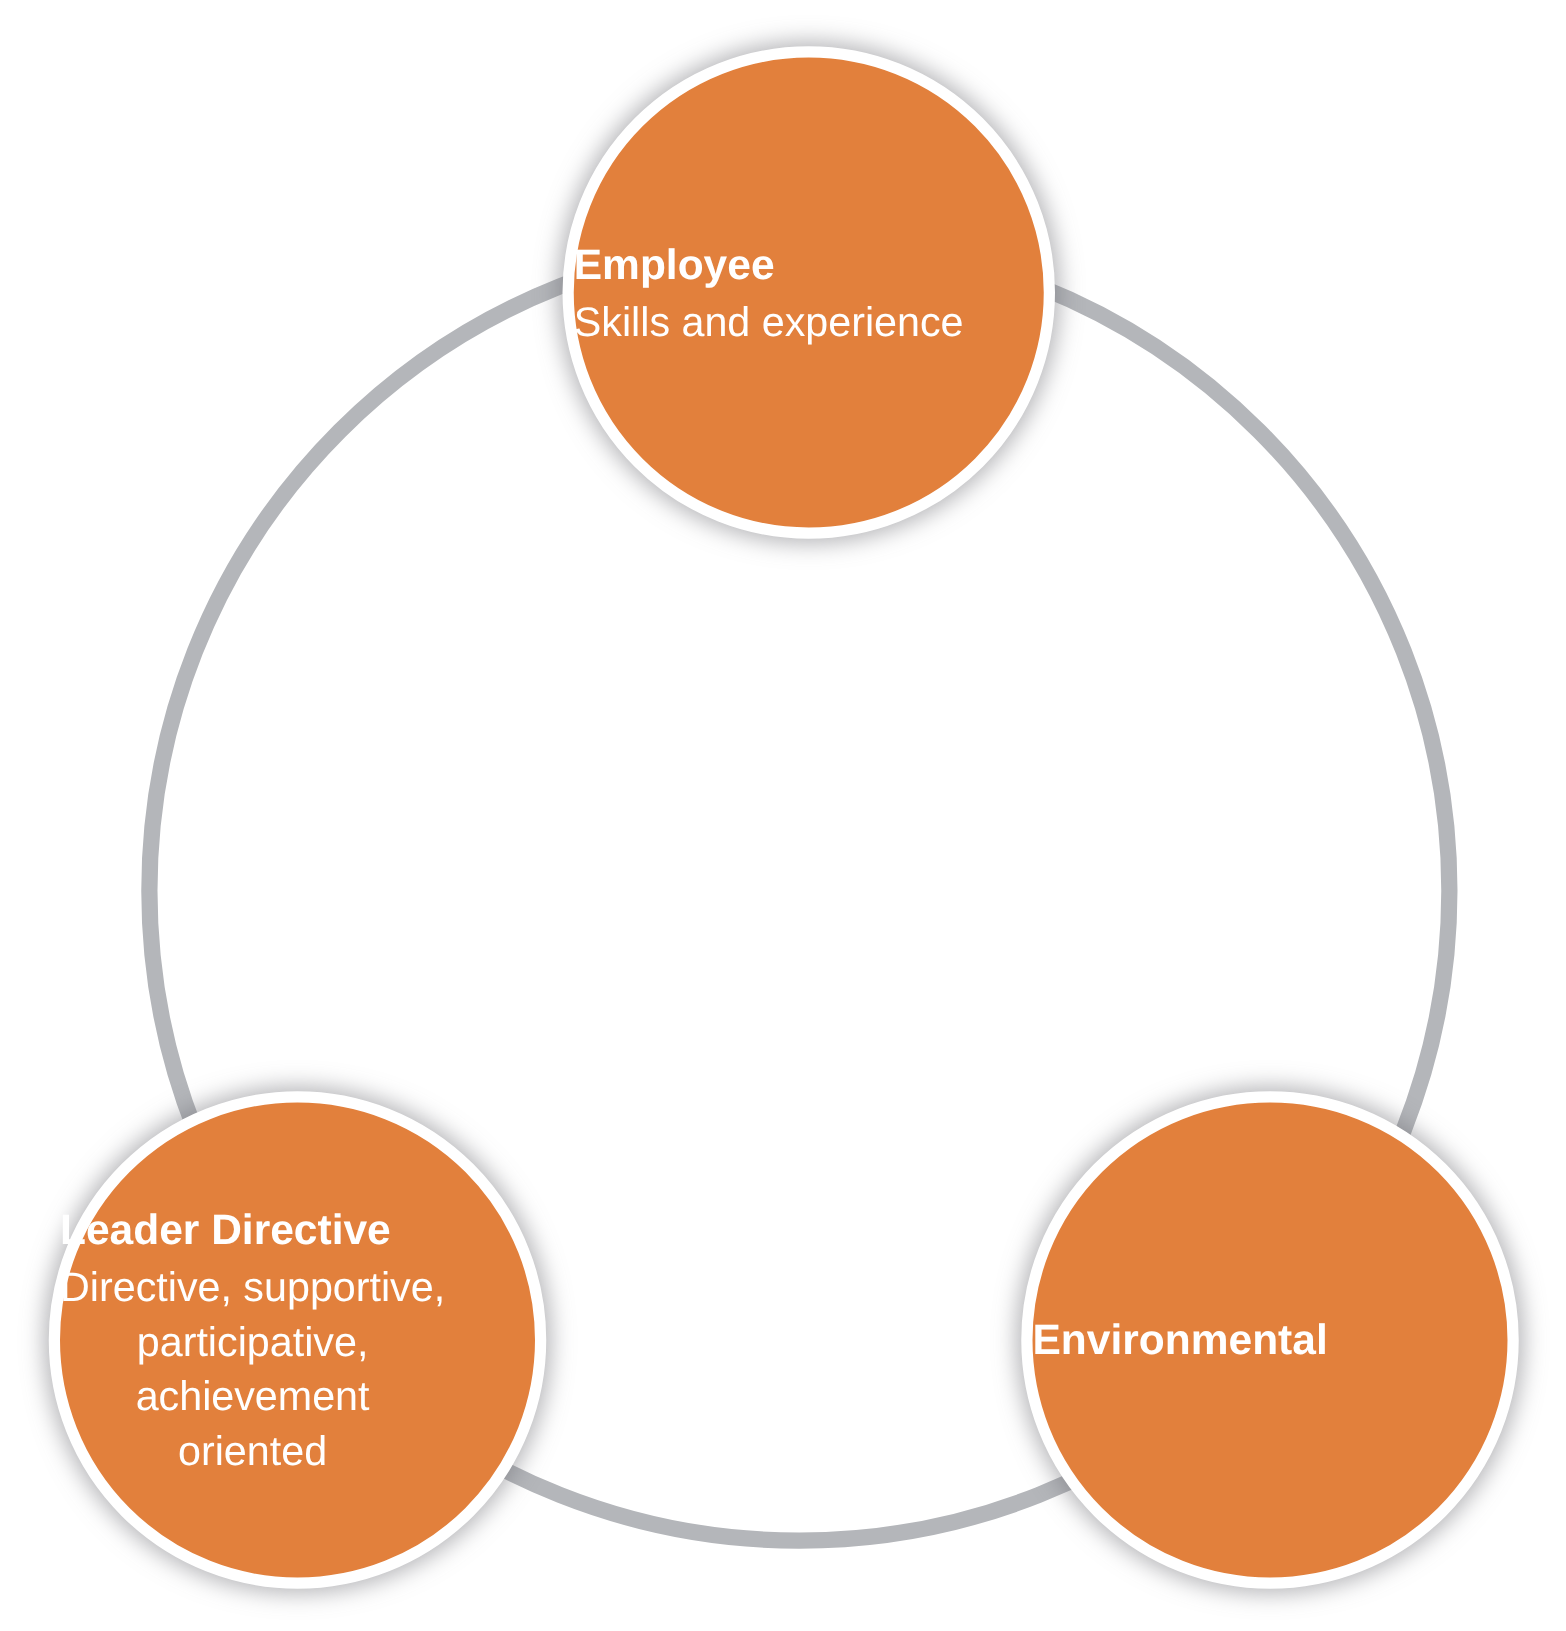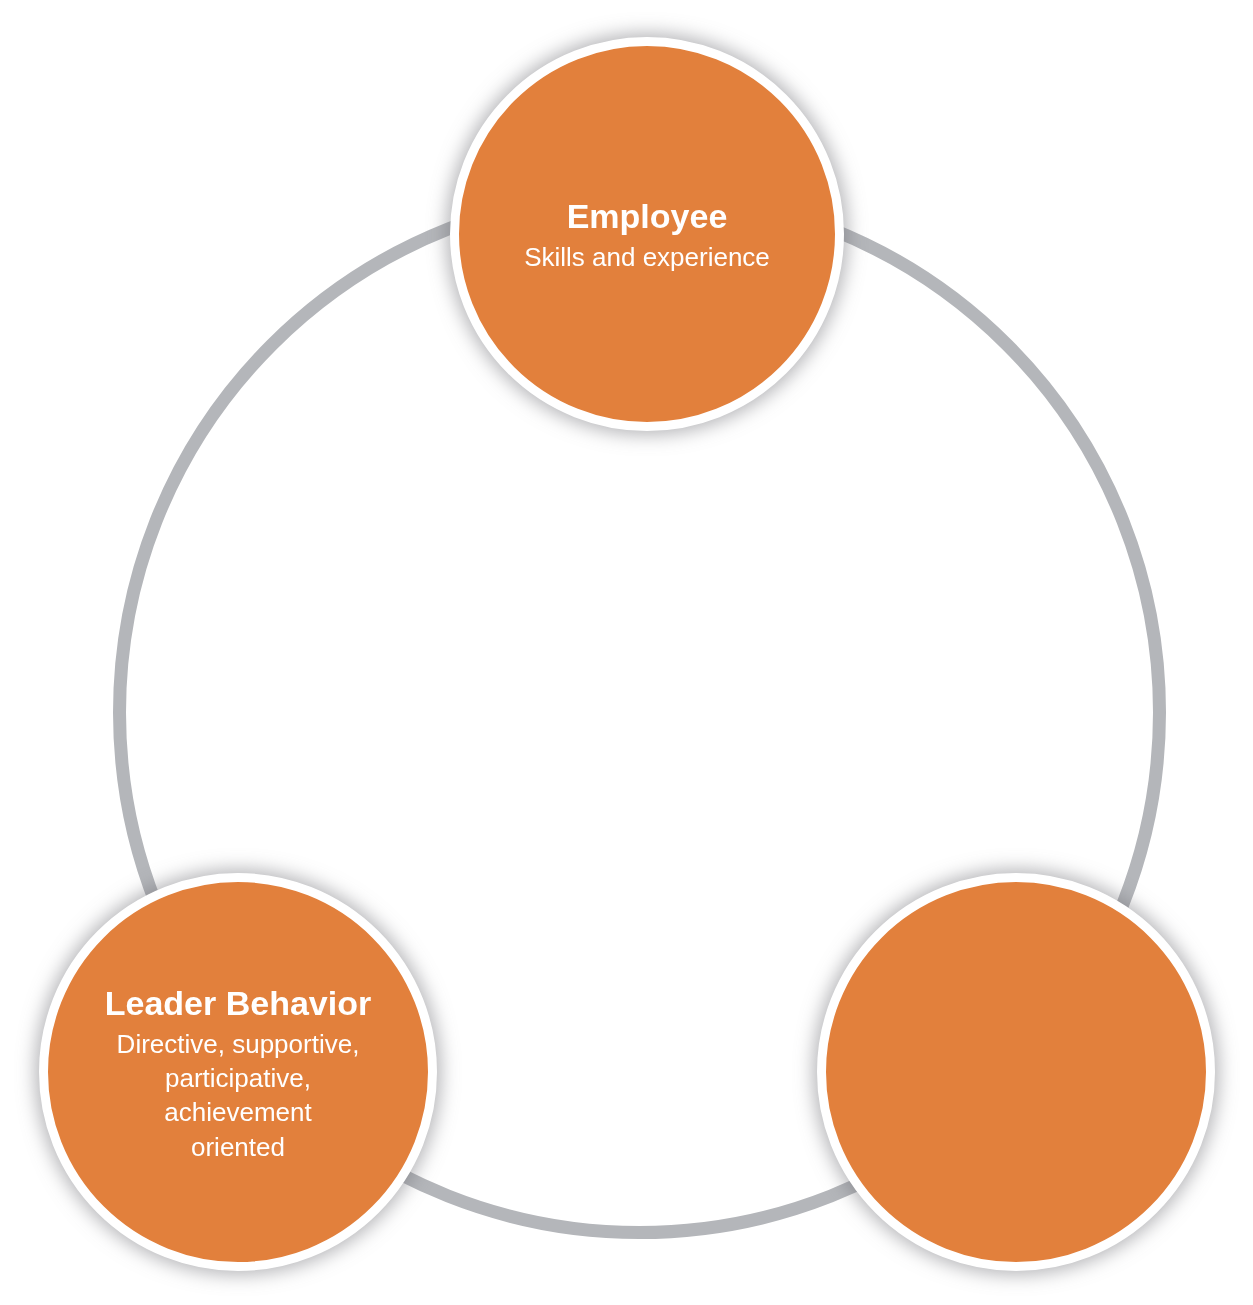--- a/index.html
+++ b/index.html
@@ -28,34 +28,34 @@
   }
   .node {
     position: absolute;
     border-radius: 50%;
     background: #e2803c;
     border: 9px solid #ffffff;
     box-sizing: border-box;
     box-shadow: 0 0 18px 4px rgba(110, 110, 116, 0.5);
     display: flex;
     flex-direction: column;
-    align-items: center;
+    align-items: flex-start;
     justify-content: center;
     text-align: center;
     color: #ffffff;
     z-index: 1;
   }
   .node-title {
     font-weight: bold;
     font-size: 34px;
     line-height: 1.38;
     white-space: pre-line;
   }
   .node-subtitle {
-    font-size: 26px;
+    font-size: 33px;
     line-height: 1.32;
     white-space: pre-line;
   }
   .node-top    { left: 450px; top: 37px;  width: 394px; height: 394px; }
   .node-center { left: 452px; top: 520px; width: 386px; height: 386px; }
   .node-left   { left: 39px;  top: 873px; width: 398px; height: 398px; }
   .node-right  { left: 817px; top: 873px; width: 398px; height: 398px; }
 </style>
 </head>
 <body>
@@ -64,23 +64,24 @@
 
   <div class="ring"></div>
 
   <div class="node node-top">
     <div class="node-title">Employee</div>
     <div class="node-subtitle">Skills and experience</div>
   </div>
 
 
   <div class="node node-left">
-    <div class="node-title">Leader Behavior</div>
+    <div class="node-title">Leader Directive</div>
     <div class="node-subtitle">Directive, supportive,
 participative,
 achievement
 oriented</div>
   </div>
 
   <div class="node node-right">
+    <div class="node-title">Environmental</div>
   </div>
 
 </div>
 
 </body></html>

